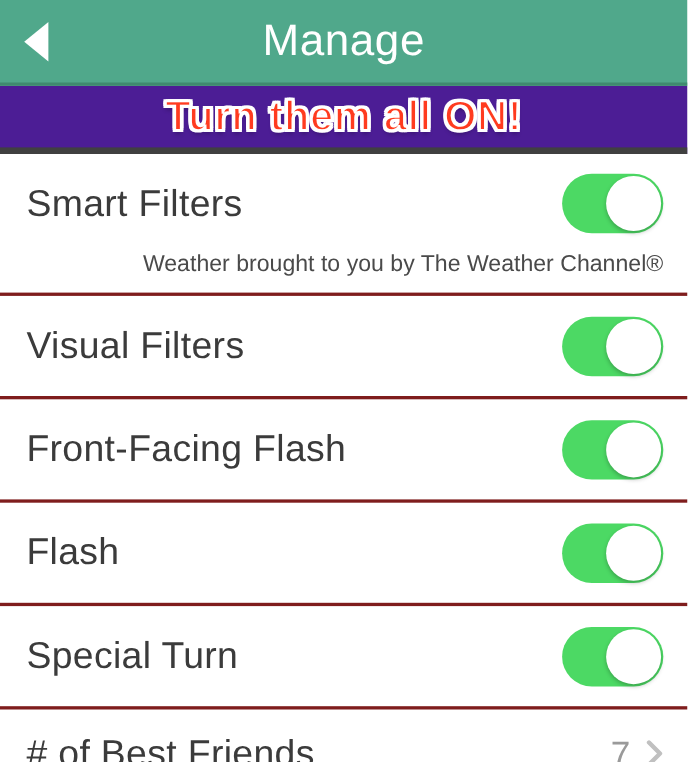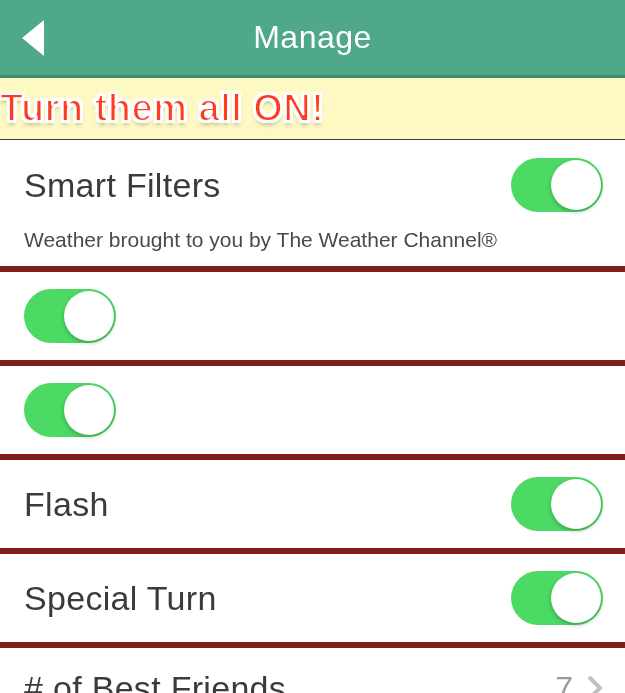--- a/index.html
+++ b/index.html
@@ -16,66 +16,68 @@
   .back-btn {
     position: absolute;
     left: 18px;
     top: 50%;
     transform: translateY(-50%);
     cursor: pointer;
   }
   .back-btn svg { display: block; }
   .nav-title {
     color: #ffffff;
-    font-size: 32px;
+    font-size: 40px;
     font-weight: 300;
     letter-spacing: 0.5px;
   }
   .banner {
-    background: #fef9c3;
+    background: #4c1d95;
     height: 62px;
     display: flex;
     align-items: center;
-    border-bottom: 1px solid #404040;
+    justify-content: center;
+    border-bottom: 6px solid #404040;
   }
   .banner-text {
     font-size: 38px;
     font-weight: 800;
     color: #ff3b1f;
     -webkit-text-stroke: 2px #ffffff;
     text-shadow:
       -2px -2px 0 #fff, 2px -2px 0 #fff, -2px 2px 0 #fff, 2px 2px 0 #fff,
       0 -2px 0 #fff, 0 2px 0 #fff, -2px 0 0 #fff, 2px 0 0 #fff,
       0 4px 4px rgba(0,0,0,0.25);
     letter-spacing: 0.5px;
   }
   .list { background: #fff; }
   .row {
     display: flex;
     align-items: center;
     justify-content: space-between;
     padding: 0 22px 0 24px;
     min-height: 94px;
-    border-bottom: 6px solid #7f1d1d;
+    border-bottom: 3px solid #7f1d1d;
   }
   .row.with-sub { flex-wrap: wrap; padding-top: 18px; padding-bottom: 10px; min-height: auto; }
   .row.with-sub .row-main { width: 100%; display: flex; align-items: center; justify-content: space-between; }
   .row-label {
     font-size: 34px;
     font-weight: 300;
     color: #3b3b3b;
     letter-spacing: 0.3px;
   }
   .row-sub {
     width: 100%;
     font-size: 21px;
     font-weight: 300;
     color: #4a4a4a;
     margin-top: 16px;
     margin-bottom: 4px;
+    text-align: right;
   }
   .toggle {
     width: 92px;
     height: 54px;
     border-radius: 27px;
     background: #4cd964;
     position: relative;
     cursor: pointer;
     flex-shrink: 0;
   }
@@ -120,26 +122,28 @@
     <div class="row-main">
       <div class="row-label">Smart Filters</div>
       <div class="toggle">
         <div class="knob"></div>
       </div>
     </div>
     <div class="row-sub">Weather brought to you by The Weather Channel®</div>
   </div>
 
   <div class="row">
+    <div class="row-label">Visual Filters</div>
     <div class="toggle">
       <div class="knob"></div>
     </div>
   </div>
 
   <div class="row">
+    <div class="row-label">Front-Facing Flash</div>
     <div class="toggle">
       <div class="knob"></div>
     </div>
   </div>
 
   <div class="row">
     <div class="row-label">Flash</div>
     <div class="toggle">
       <div class="knob"></div>
     </div>

